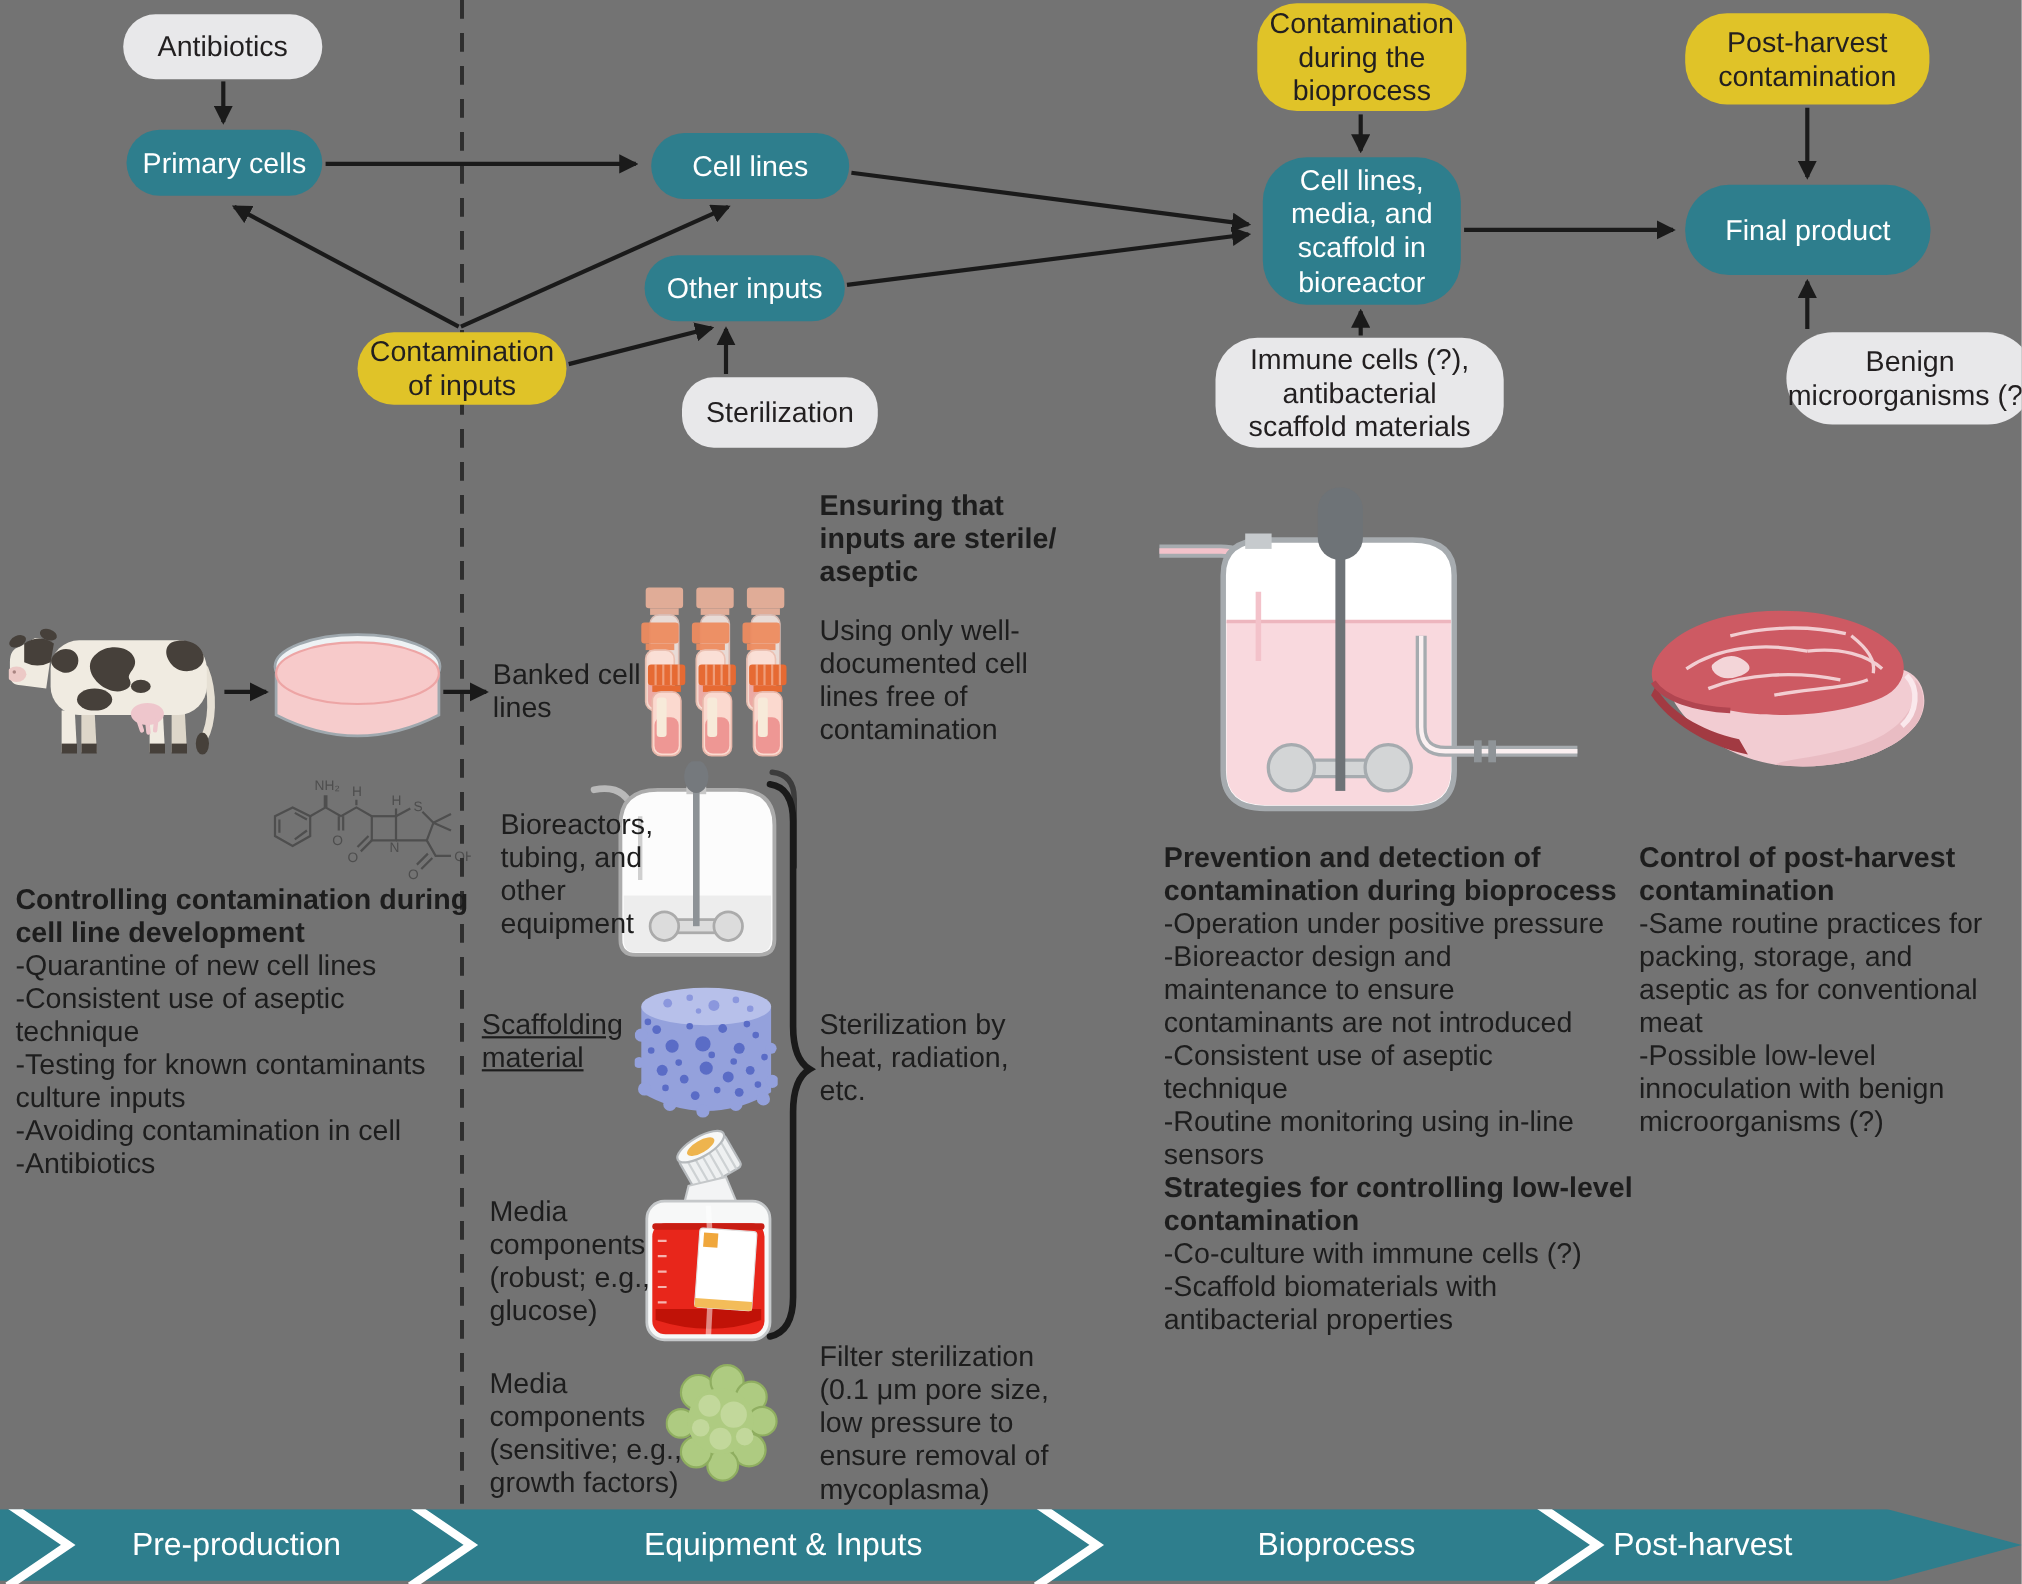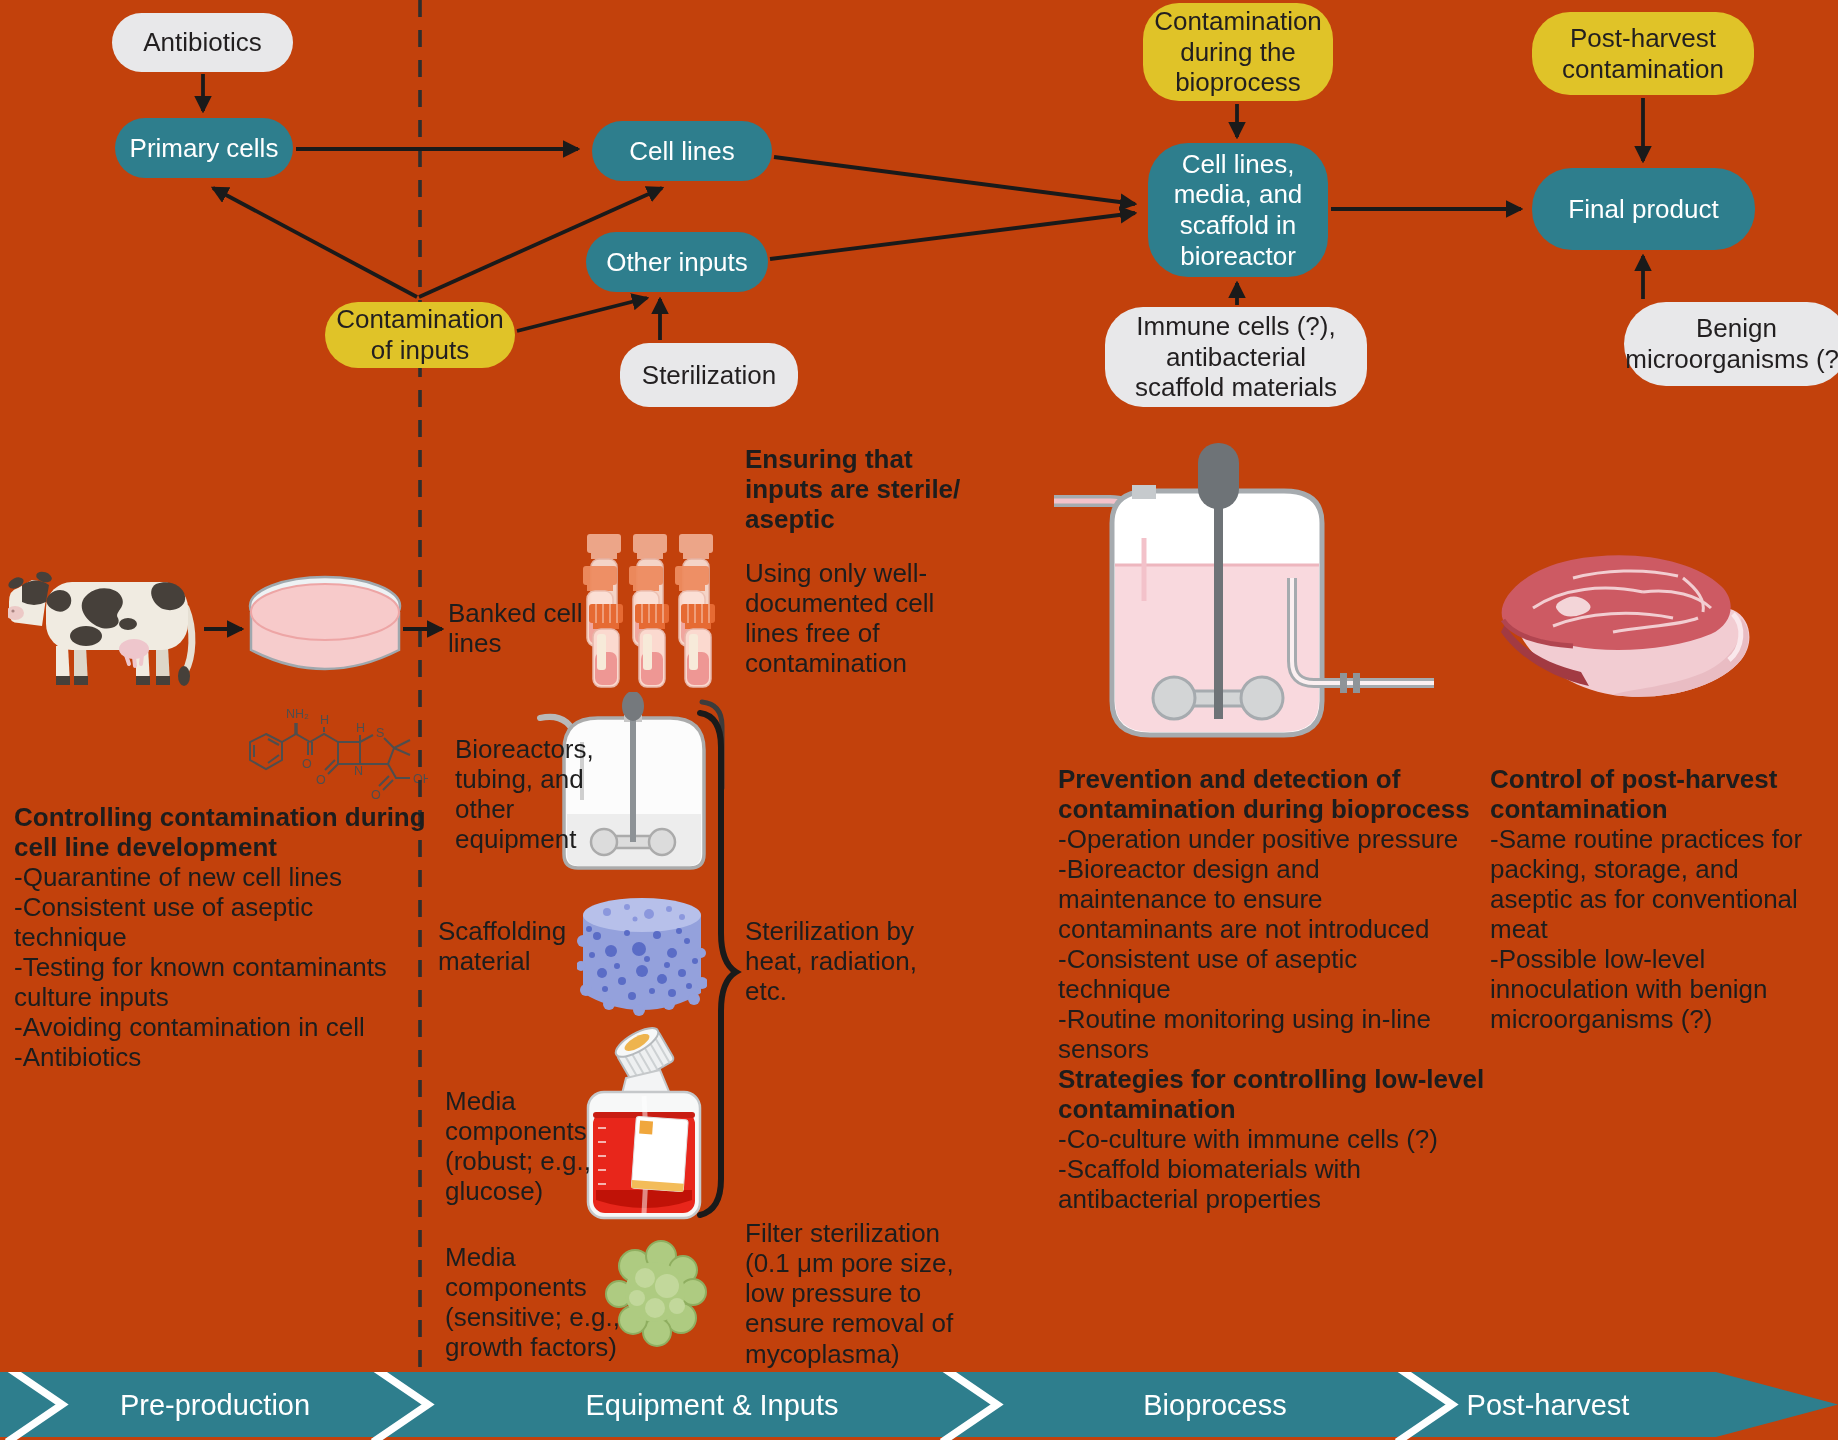--- a/index.html
+++ b/index.html
@@ -1,16 +1,16 @@
 <!DOCTYPE html>
 <html><head>
 <meta charset="utf-8">
 <style>
   html,body{margin:0;padding:0;background:#ffffff;}
-  #stage{position:relative;width:1838px;height:1440px;background:#c2410c;overflow:hidden;
+  #stage{position:relative;width:1838px;height:1440px;background:#737373;overflow:hidden;
          font-family:"Liberation Sans", sans-serif;color:#1d1d1d;}
   svg{display:block;}
   .lay{position:absolute;}
   .pill{position:absolute;display:flex;align-items:center;justify-content:center;text-align:center;
         white-space:pre-line;font-size:26px;line-height:1.18;z-index:5;}
   .pill.teal{background:#2e7e8d;color:#ffffff;}
   .pill.yellow{background:#e0c328;color:#221f20;}
   .pill.gray{background:#e8e8ea;color:#221f20;}
   .txt{position:absolute;white-space:pre-line;font-size:26px;line-height:1.16;color:#1d1d1d;z-index:4;}
   .bold{font-weight:bold;}
@@ -81,21 +81,21 @@
 inputs are sterile/
 aseptic</div>
   <div class="txt" style="left:745px;top:558px;">Using only well-
 documented  cell
 lines free of
 contamination</div>
   <div class="txt" style="left:455px;top:734px;">Bioreactors,
 tubing,  and
 other
 equipment</div>
-  <div class="txt" style="left:438px;top:916px;">Scaffolding
+  <div class="txt" style="left:438px;top:916px;text-decoration:underline;">Scaffolding
 material</div>
   <div class="txt" style="left:745px;top:916px;">Sterilization by
 heat, radiation,
 etc.</div>
   <div class="txt" style="left:445px;top:1086px;">Media
 components
 (robust; e.g.,
 glucose)</div>
   <div class="txt" style="left:445px;top:1242px;">Media
 components

